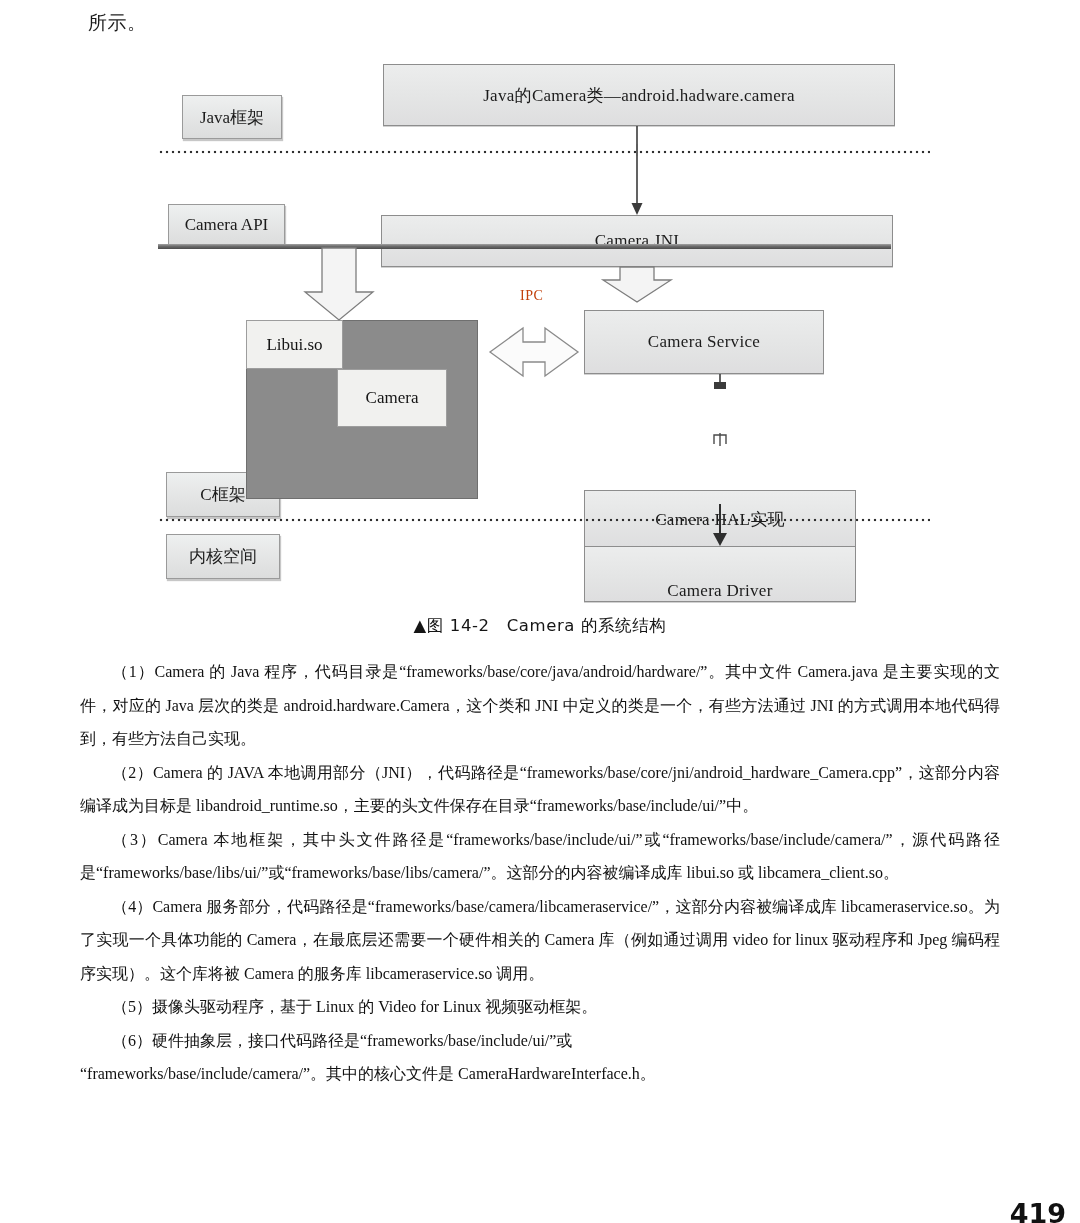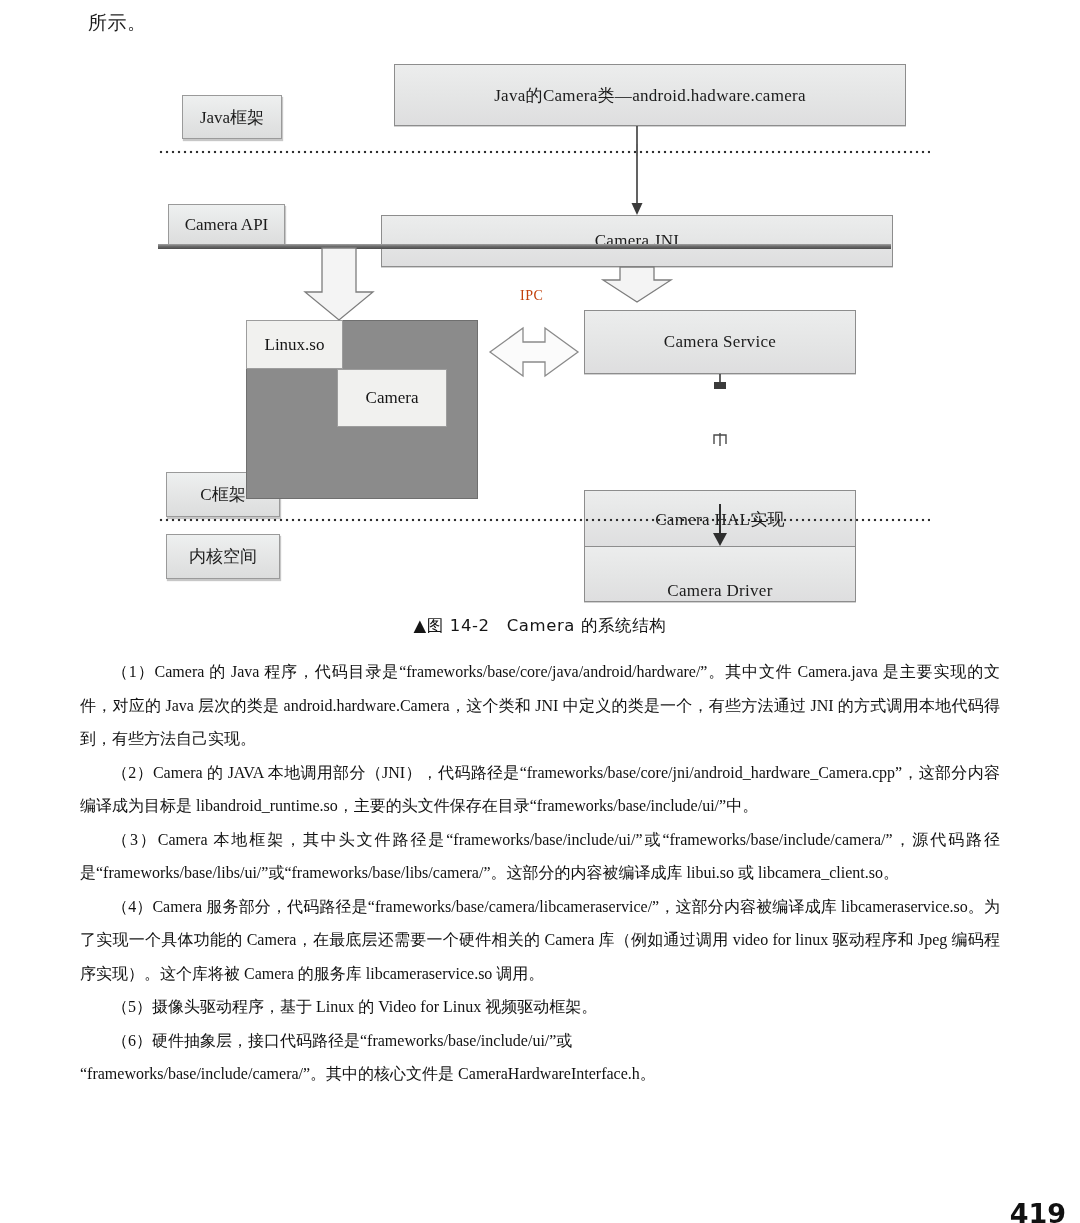--- a/index.html
+++ b/index.html
@@ -172,49 +172,49 @@
   </div>
 
   <div class="label-box" style="left:166px; top:420px; width:114px; height:45px;">
     <span>C框架</span>
   </div>
 
   <div class="label-box" style="left:166px; top:482px; width:114px; height:45px;">
     <span>内核空间</span>
   </div>
 
-  <div class="dbox" style="left:394px; top:12px; width:512px; height:62px;">
+  <div class="dbox" style="left:383px; top:12px; width:512px; height:62px;">
     <span>Java的Camera类—android.hadware.camera</span>
   </div>
 
   <div class="dbox" style="left:381px; top:163px; width:512px; height:52px;">
     <span>Camera JNI</span>
   </div>
 
-  <div class="dbox" style="left:584px; top:258px; width:272px; height:64px;">
+  <div class="dbox" style="left:584px; top:258px; width:240px; height:64px;">
     <span>Camera Service</span>
   </div>
 
 
   <div class="dbox" style="left:584px; top:394px; width:272px; height:58px;margin-top:44px;">
     <span>Camera HAL实现</span>
   </div>
 
   <div class="dbox" style="left:584px; top:494px; width:272px; height:56px;align-items:flex-end;">
     <span>Camera Driver</span>
   </div>
 
   <div class="dotted" style="left:158px; top:98px; width:772px;"></div>
   <div class="dotted" style="left:158px; top:466px; width:772px;"></div>
 
   <div class="thickbar" style="left:158px; top:192px; width:733px;"></div>
 
   <div class="gray-block" style="left:246px; top:268px; width:232px; height:179px;">
     <div class="gray-inner" style="left:-1px; top:-1px; width:97px; height:49px;">
-      <span>Linux.so</span>
+      <span>Libui.so</span>
     </div>
     <div class="gray-inner" style="left:90px; top:48px; width:110px; height:58px;">
       <span>Camera</span>
     </div>
   </div>
 
   <div class="ipc-label" style="left:520px; top:236px;">IPC</div>
 
   <svg class="overlay" viewBox="0 0 1080 590">
 

